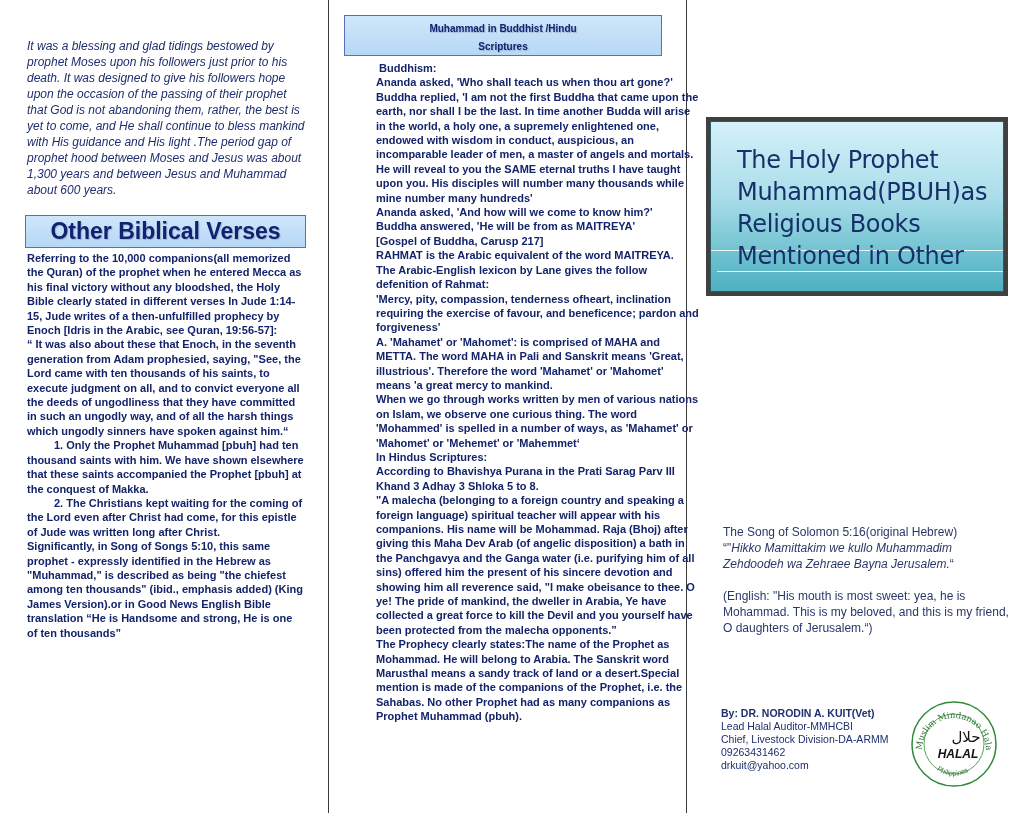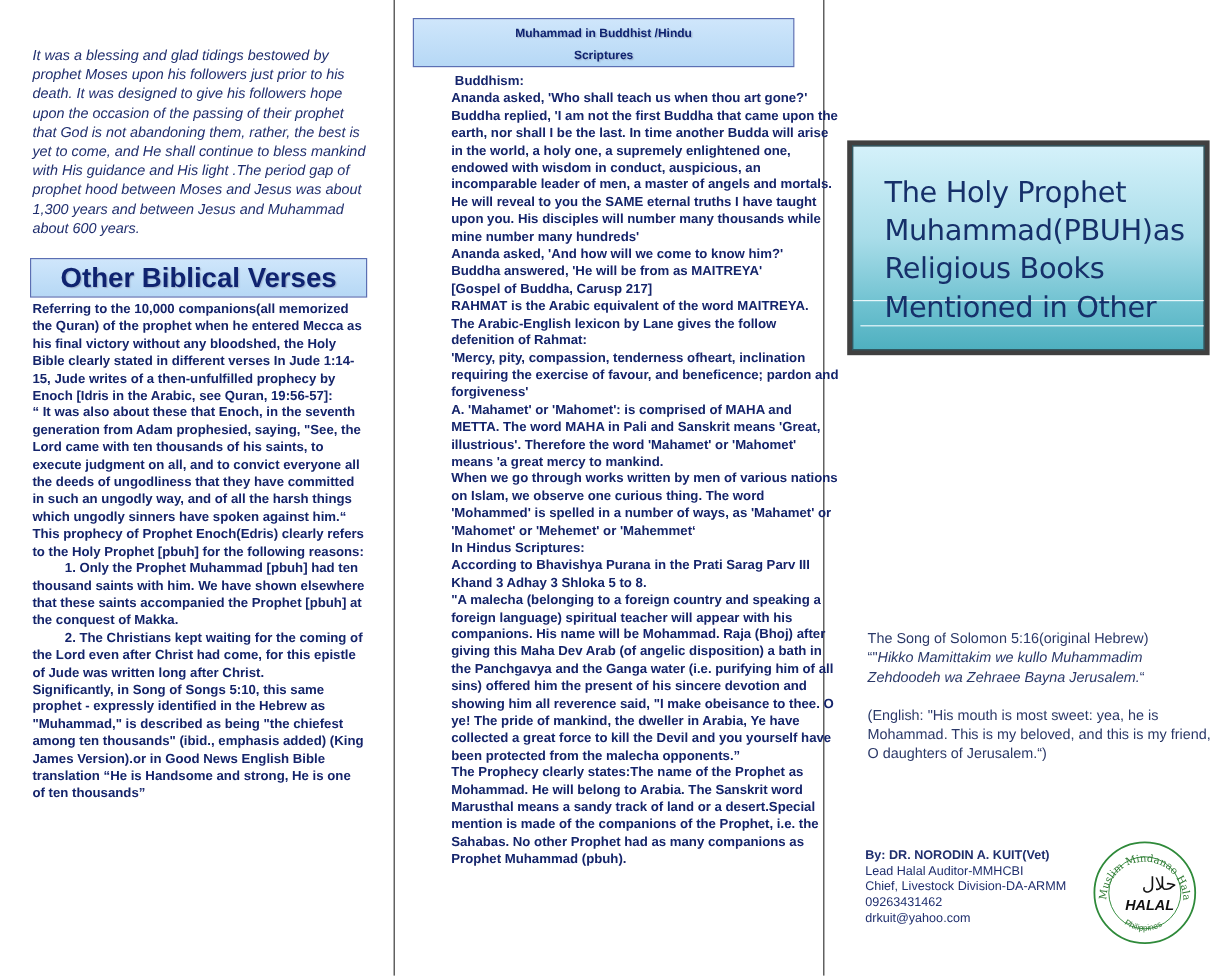--- a/index.html
+++ b/index.html
@@ -53,21 +53,20 @@
   <p class="p">It was a blessing and glad tidings bestowed by prophet Moses upon his followers just prior to his death. It was designed to give his followers hope upon the occasion of the passing of their prophet that God is not abandoning them, rather, the best is yet to come, and He shall continue to bless mankind with His guidance and His light .The period gap of prophet hood between Moses and Jesus was about 1,300 years and between Jesus and Muhammad about 600 years.</p>
 </div>
 
 <div class="heading-box" style="left:25px; top:215px; width:279px; height:31px; font-size:23px; line-height:31px;">
   <span>Other Biblical Verses</span>
 </div>
 
 <div class="col bold" style="left:27px; top:251px; width:278px;">
   <p class="p">Referring to the 10,000 companions(all memorized the Quran) of the prophet when he entered Mecca as his final victory without any bloodshed, the Holy Bible clearly stated in different verses In Jude 1:14-15, Jude writes of a then-unfulfilled prophecy by Enoch [Idris in the Arabic, see Quran, 19:56-57]:</p>
   <p class="p">“ It was also about these that Enoch, in the seventh generation from Adam prophesied, saying, "See, the Lord came with ten thousands of his saints, to execute judgment on all, and to convict everyone all the deeds of ungodliness that they have committed in such an ungodly way, and of all the harsh things which  ungodly sinners have spoken against him.“</p>
-  <p class="p">This prophecy of Prophet Enoch(Edris) clearly refers to the Holy Prophet [pbuh] for the following reasons:</p>
   <p class="p"><span class="indent"></span><span>1. Only the Prophet Muhammad [pbuh] had ten thousand  saints with him. We have shown elsewhere that these saints accompanied  the Prophet [pbuh] at the conquest of Makka.</span></p>
   <p class="p"><span class="indent"></span><span>2. The Christians kept waiting for the coming of the Lord even after Christ had come, for this epistle of Jude was written long after Christ.</span></p>
   <p class="p">Significantly, in Song of Songs 5:10, this same prophet - expressly identified in the Hebrew as "Muhammad," is described as being "the chiefest among ten thousands" (ibid., emphasis added) (King James Version).or in Good News English Bible translation “He is Handsome and strong, He is one of ten thousands”</p>
 </div>
 
 <div class="heading-box" style="left:344px; top:15px; width:318px; height:41px; font-size:10px; line-height:18px; padding-top:4px; box-sizing:border-box;">
   <div>Muhammad in Buddhist /Hindu</div>
   <div>Scriptures</div>
 </div>
 

